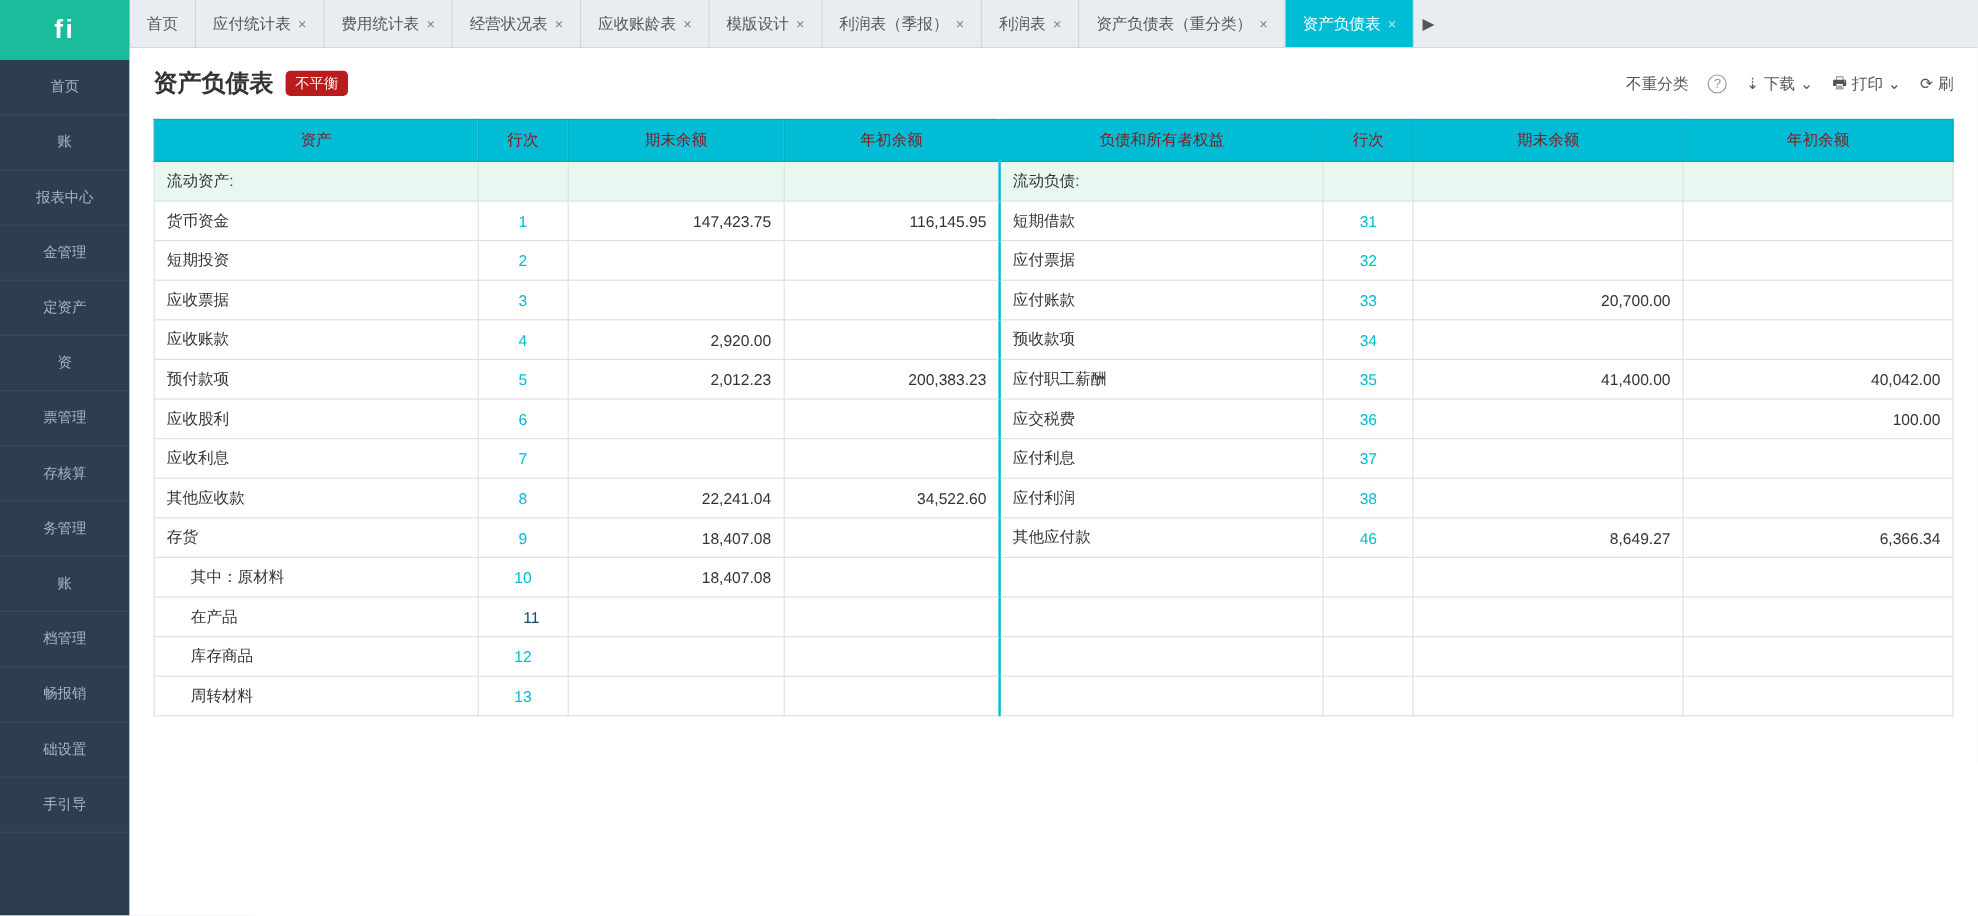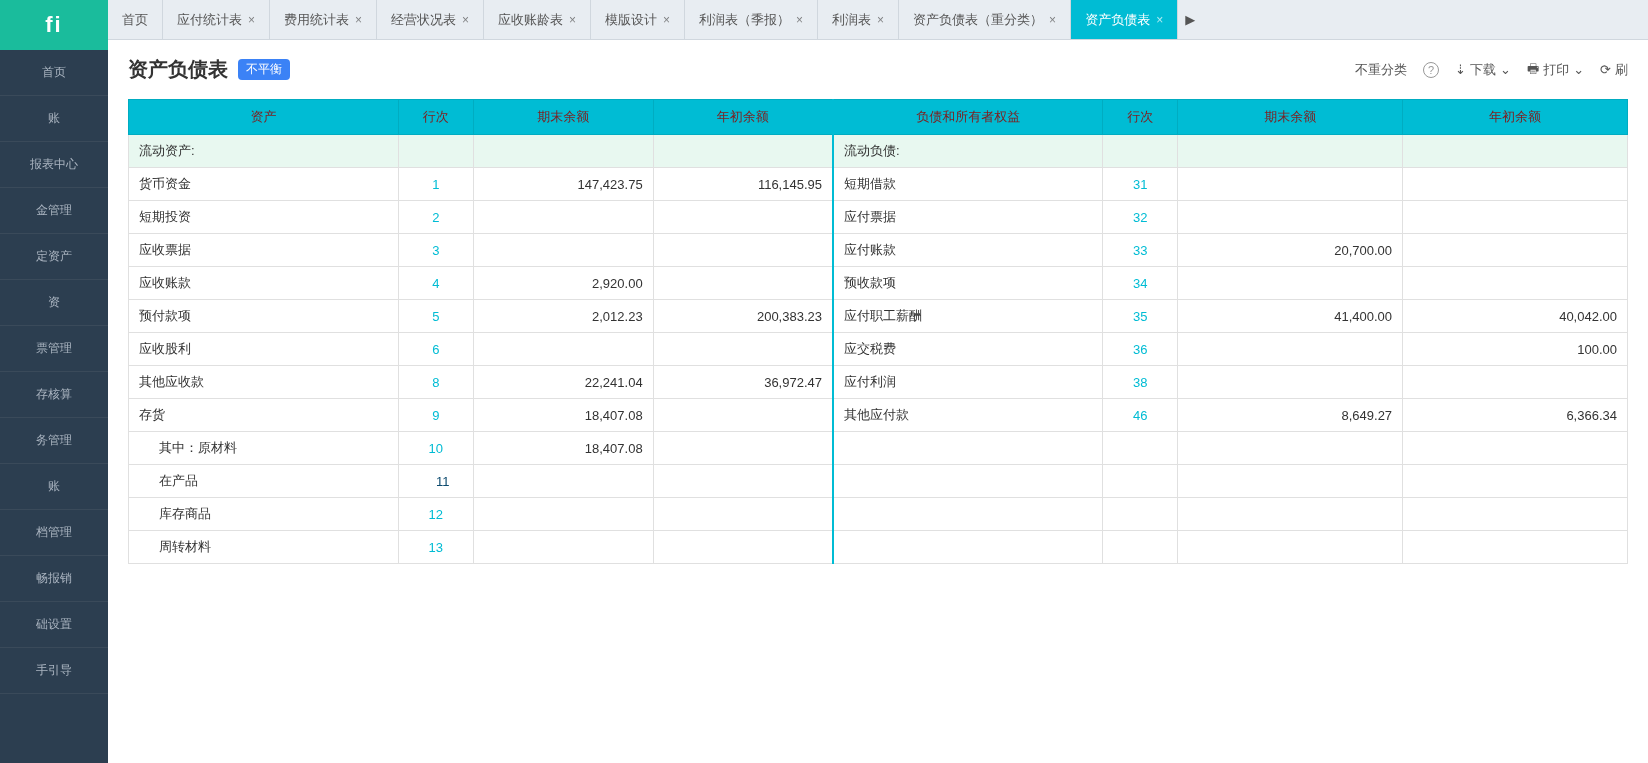--- a/index.html
+++ b/index.html
@@ -108,21 +108,21 @@
       display: flex;
       align-items: center;
       gap: 10px;
     }
     .page-title {
       font-size: 20px;
       font-weight: bold;
       color: #333;
     }
     .badge-unbalanced {
-      background: #3b82f6;
+      background: #b91c1c;
       color: white;
       font-size: 12px;
       padding: 2px 8px;
       border-radius: 4px;
     }
     .header-actions {
       display: flex;
       align-items: center;
       gap: 16px;
       color: #555;
@@ -352,24 +352,34 @@
       <td class="text-left">应收股利</td>
       <td style="color:#00bcd4;">6</td>
       <td class="number"></td>
       <td class="number"></td>
       <td class="text-left divider-col">应交税费</td>
       <td style="color:#00bcd4;">36</td>
       <td class="number"></td>
       <td class="number">100.00</td>
     </tr>
           <tr>
+      <td class="text-left">应收利息</td>
+      <td style="color:#00bcd4;">7</td>
+      <td class="number"></td>
+      <td class="number"></td>
+      <td class="text-left divider-col">应付利息</td>
+      <td style="color:#00bcd4;">37</td>
+      <td class="number"></td>
+      <td class="number"></td>
+    </tr>
+          <tr>
       <td class="text-left">其他应收款</td>
       <td style="color:#00bcd4;">8</td>
       <td class="number">22,241.04</td>
-      <td class="number">36,972.47</td>
+      <td class="number">34,522.60</td>
       <td class="text-left divider-col">应付利润</td>
       <td style="color:#00bcd4;">38</td>
       <td class="number"></td>
       <td class="number"></td>
     </tr>
           <tr>
       <td class="text-left">存货</td>
       <td style="color:#00bcd4;">9</td>
       <td class="number">18,407.08</td>
       <td class="number"></td>

